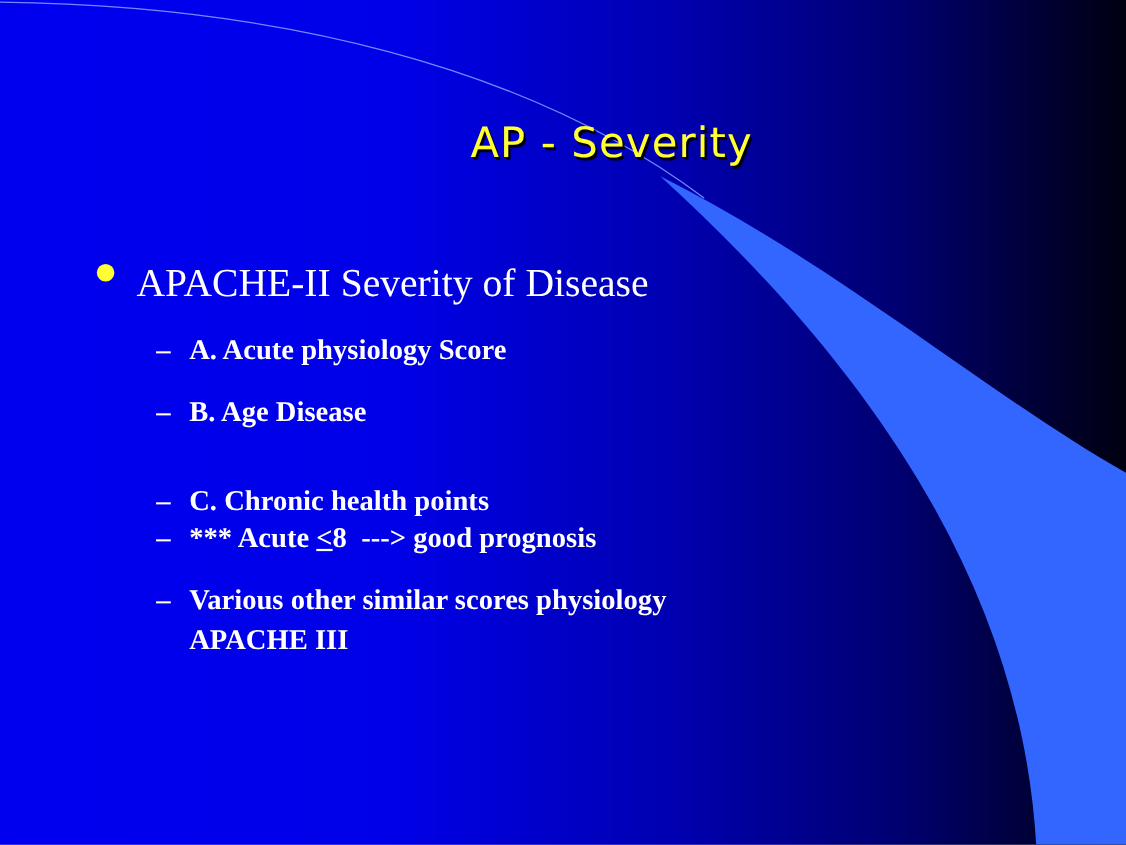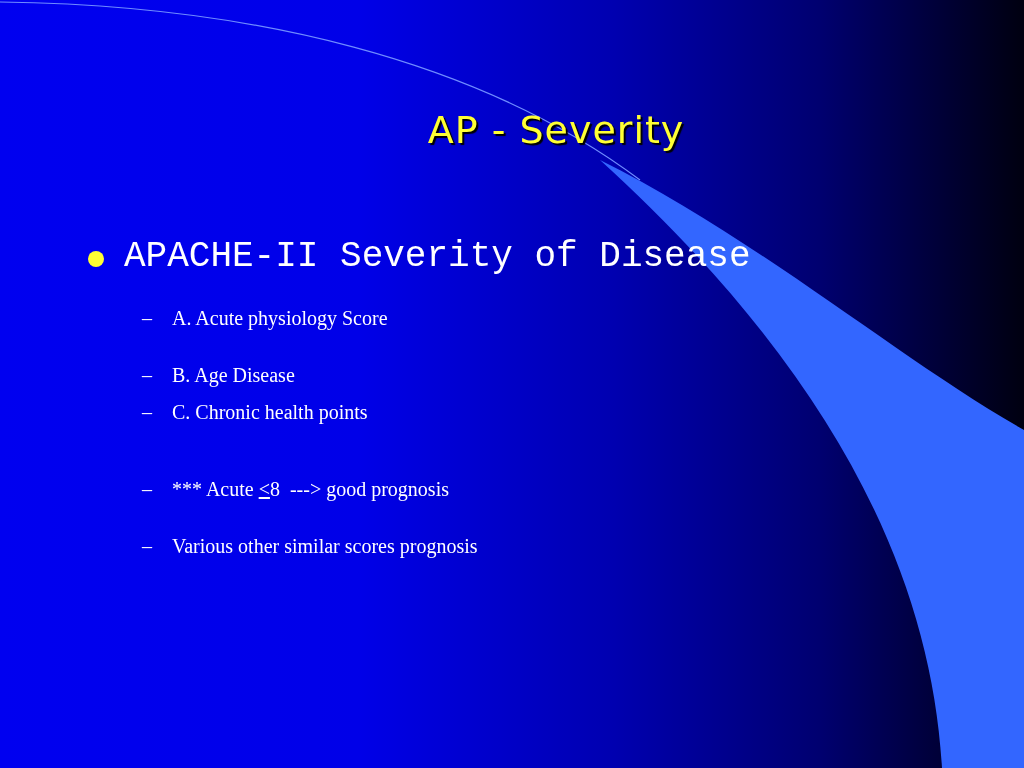--- a/index.html
+++ b/index.html
@@ -3,24 +3,24 @@
 <meta charset="utf-8">
 <style>
   html, body { margin:0; padding:0; }
   body { width:1024px; height:768px; overflow:hidden; position:relative;
     background: linear-gradient(90deg, #0000f0 0%, #0000e8 35%, #0000b0 60%, #000070 80%, #000010 100%);
     font-family: "Liberation Serif", serif; }
   .deco { position:absolute; left:0; top:0; width:1024px; height:768px; }
   .title { position:absolute; left:0; width:1024px; top:108px; text-align:center;
     font-family: "DejaVu Sans", sans-serif; font-size:38px; color:#ffff33;
     text-shadow: 2px 2px 1px #000; letter-spacing:1px;margin-left:44px; }
-  .bullet-row { position:absolute; left:88px; top:236px; display:flex; align-items:center;font-family:Liberation Mono, monospace; }
+  .bullet-row { position:absolute; left:88px; top:236px; display:flex; align-items:flex-start; }
   .dot { width:16px; height:16px; border-radius:50%; background:#ffff33; margin-right:20px; margin-top:4px; }
   .l1 { font-size:36px; color:#fff; }
-  .sub { position:absolute; left:142px; font-size:20px; color:#fff; line-height:36px; }
+  .sub { position:absolute; left:142px; font-size:26px; color:#fff; line-height:36px;font-weight:bold; }
   .sub .dash { display:inline-block; width:30px; }
   .sub .cont { display:block; padding-left:30px; }
   .u { text-decoration:underline; }
 </style>
 </head>
 <body>
 
 <svg class="deco" viewBox="0 0 1024 768">
   <path d="M0,2 C250,5 480,60 640,180" stroke="#6f8cff" stroke-width="1.2" fill="none"></path>
   <path d="M600,160 C760,240 900,360 1024,430 L1024,768 L942,768 C930,560 820,360 600,160 Z" fill="#3366ff"></path>
@@ -28,15 +28,15 @@
 
 <div class="title">AP - Severity</div>
 
 <div class="bullet-row">
   <span class="dot"></span>
   <span class="l1">APACHE-II Severity of Disease</span>
 </div>
 
 <div class="sub" style="top:300px"><span class="dash">–</span><span>A. Acute physiology Score</span></div>
 <div class="sub" style="top:357px"><span class="dash">–</span><span>B. Age Disease</span></div>
-<div class="sub" style="top:394px"><span class="dash">–</span><span>C. Chronic health points</span></div>
+<div class="sub" style="top:438px"><span class="dash">–</span><span>C. Chronic health points</span></div>
 <div class="sub" style="top:471px"><span class="dash">–</span><span style="white-space:pre">*** Acute </span><span class="u">&lt;</span><span style="white-space:pre">8  ---&gt; good prognosis</span></div>
-<div class="sub" style="top:528px"><span class="dash">–</span><span>Various other similar scores prognosis</span></div>
+<div class="sub" style="top:528px"><span class="dash">–</span><span>Various other similar scores physiology</span><span class="cont">APACHE III</span></div>
 
 </body></html>

